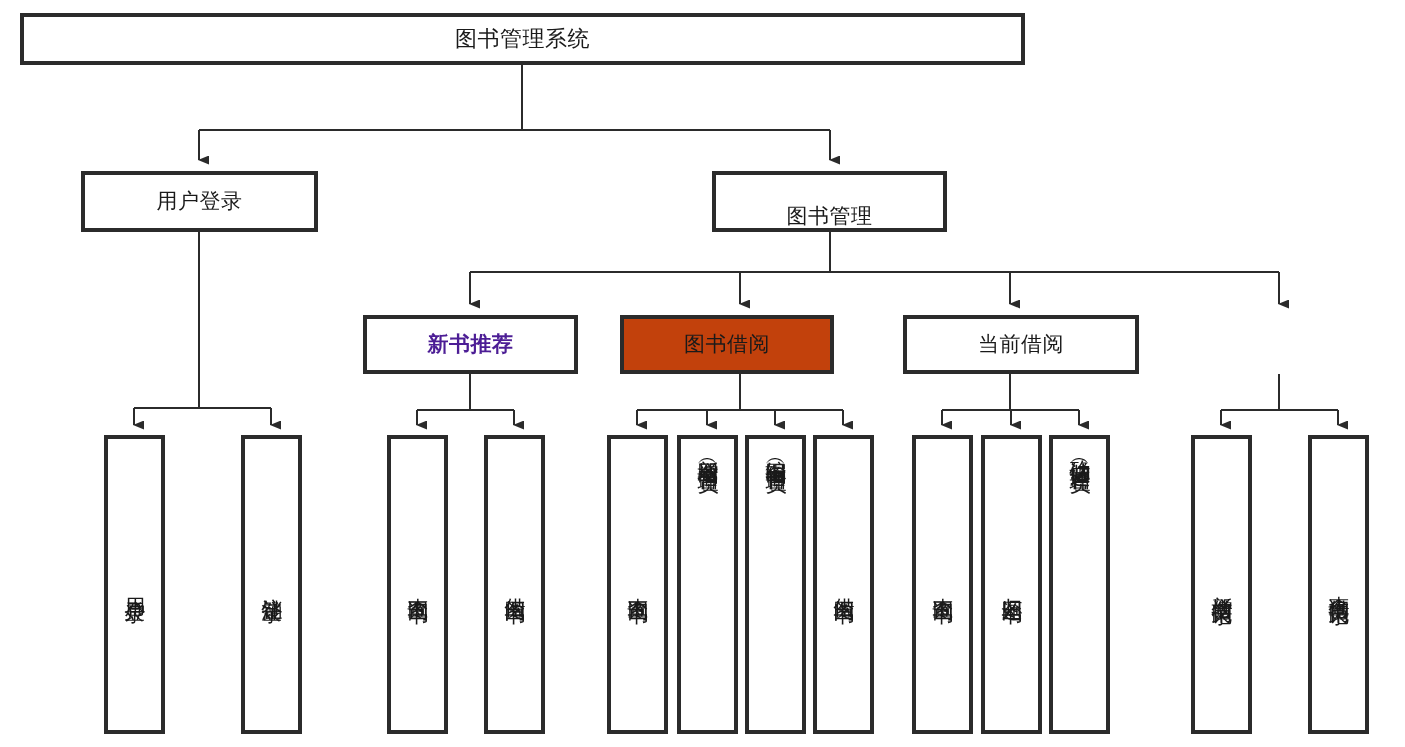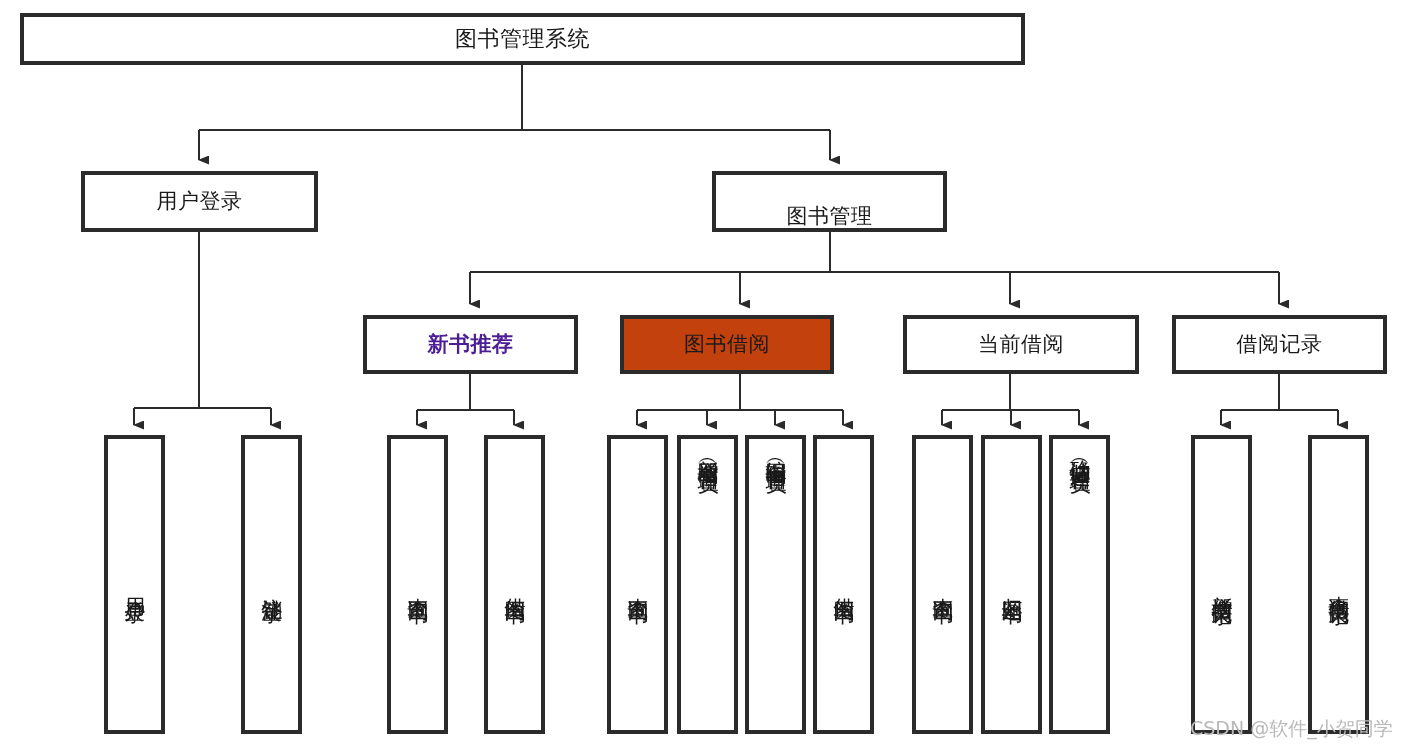--- a/index.html
+++ b/index.html
@@ -143,23 +143,20 @@
 
   <div class="node h" style="left: 363px; top: 315px; width: 215px; height: 59px; border-color: rgb(43, 43, 43); background: rgb(255, 255, 255);">
     <span class="lbl" style="color: #4c1d95; font-weight: bold;">新书推荐</span>
   </div>
   <div class="node h" style="left: 620px; top: 315px; width: 214px; height: 59px; border-color: rgb(43, 43, 43); background: #c2410c;">
     <span class="lbl" style="color: rgb(26, 26, 26);">图书借阅</span>
   </div>
   <div class="node h" style="left: 903px; top: 315px; width: 236px; height: 59px; border-color: rgb(43, 43, 43); background: rgb(255, 255, 255);">
     <span class="lbl" style="color: rgb(26, 26, 26);">当前借阅</span>
   </div>
-  <div class="node h" style="left: 1172px; top: 315px; width: 215px; height: 59px; border-color: rgb(43, 43, 43); background: rgb(255, 255, 255);">
-    <span class="lbl" style="color: rgb(26, 26, 26);">借阅记录</span>
-  </div>
 
   <div class="node v mid" style="left: 104px; top: 435px; width: 61px; height: 299px; border-color: rgb(43, 43, 43); background: rgb(255, 255, 255);">
     <span class="lbl" style="color: rgb(26, 26, 26);">用户登录</span>
   </div>
   <div class="node v mid" style="left: 241px; top: 435px; width: 61px; height: 299px; border-color: rgb(43, 43, 43); background: rgb(255, 255, 255);">
     <span class="lbl" style="color: rgb(26, 26, 26);">注销登录</span>
   </div>
   <div class="node v mid" style="left: 387px; top: 435px; width: 61px; height: 299px; border-color: rgb(43, 43, 43); background: rgb(255, 255, 255);">
     <span class="lbl" style="color: rgb(26, 26, 26);">查询图书</span>
   </div>
@@ -187,15 +184,14 @@
   <div class="node v" style="left: 1049px; top: 435px; width: 61px; height: 299px; border-color: rgb(43, 43, 43); background: rgb(255, 255, 255);">
     <span class="lbl" style="color: rgb(26, 26, 26);">确认归还（管理员）</span>
   </div>
   <div class="node v mid" style="left: 1191px; top: 435px; width: 61px; height: 299px; border-color: rgb(43, 43, 43); background: rgb(255, 255, 255);">
     <span class="lbl" style="color: rgb(26, 26, 26);">新增借阅记录</span>
   </div>
   <div class="node v mid" style="left: 1308px; top: 435px; width: 61px; height: 299px; border-color: rgb(43, 43, 43); background: rgb(255, 255, 255);">
     <span class="lbl" style="color: rgb(26, 26, 26);">查询借阅记录</span>
   </div>
 
-  <div class="watermark" style="left: 1190px; top: 716px; color: rgb(185, 185, 185);">CSDN @软件_小贺同学</div>
 
 </div>
 
 </body></html>

